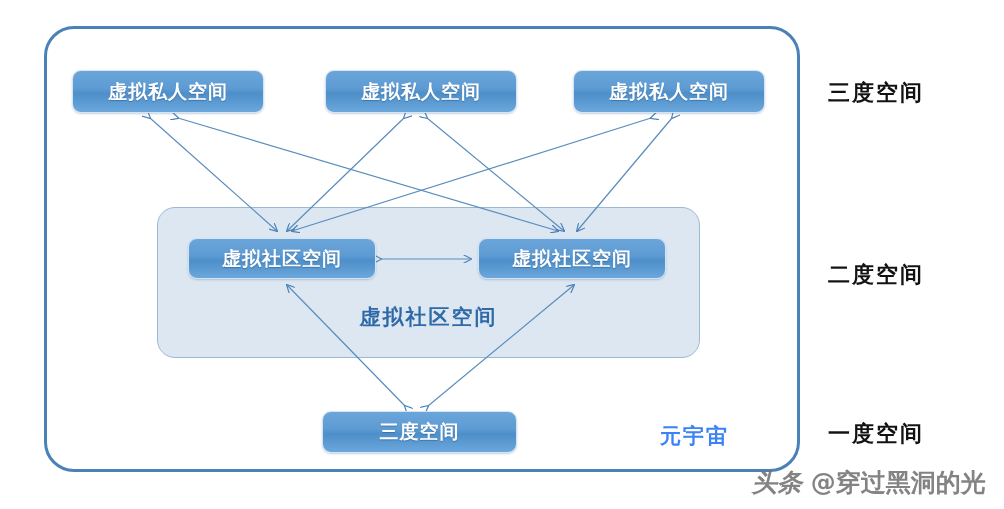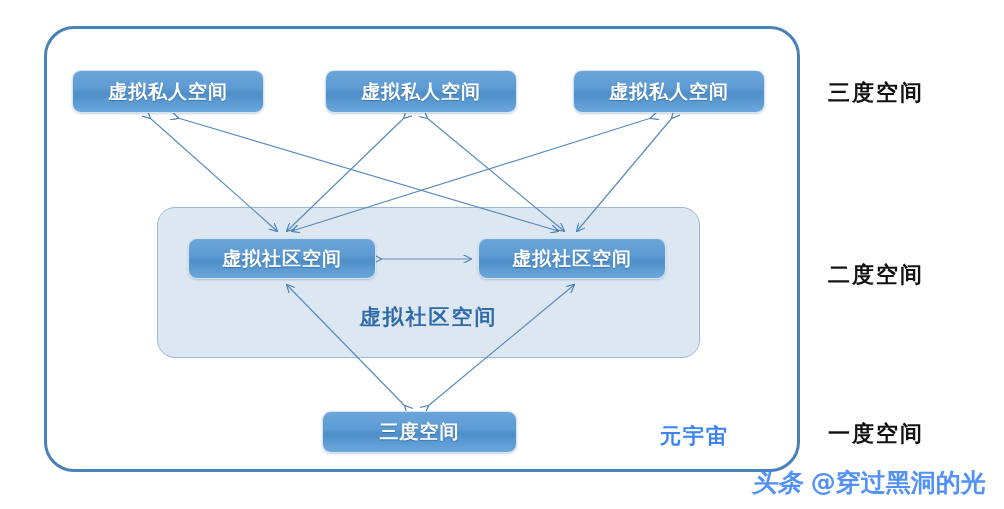--- a/index.html
+++ b/index.html
@@ -117,21 +117,21 @@
     z-index: 2;
     pointer-events: none;
   }
   
   #watermark {
     position: absolute;
     left: 752px;
     top: 466px;
     font-size: 25px;
     font-weight: bold;
-    color: #3b82f6;
+    color: #737373;
     opacity: 0.88;
     white-space: nowrap;
     letter-spacing: 0px;
     z-index: 9;
   }
   #watermark .wm-brand { font-style: italic; }
 </style>
 </head>
 <body>
 

